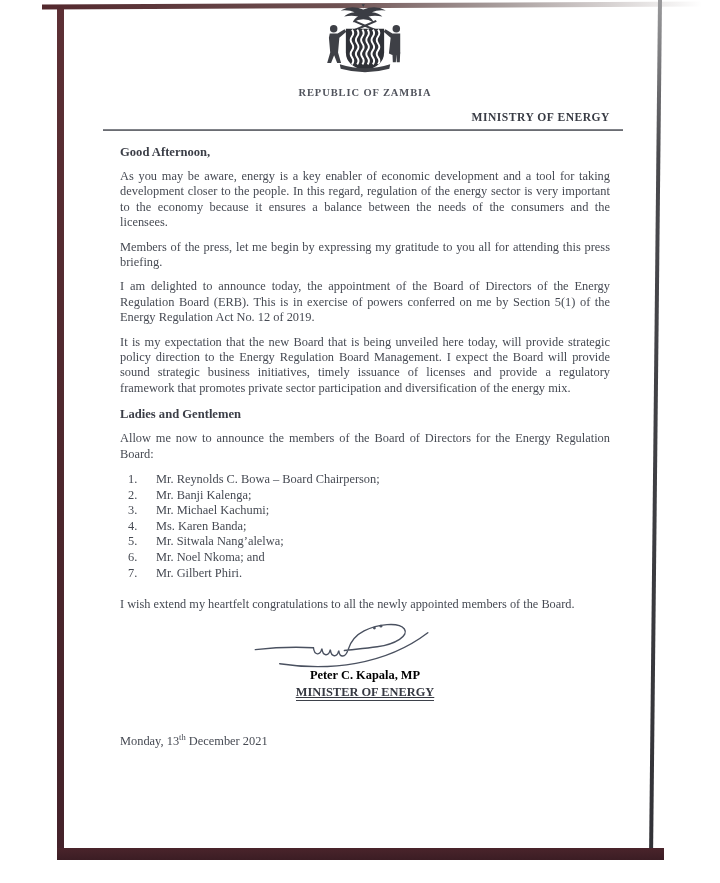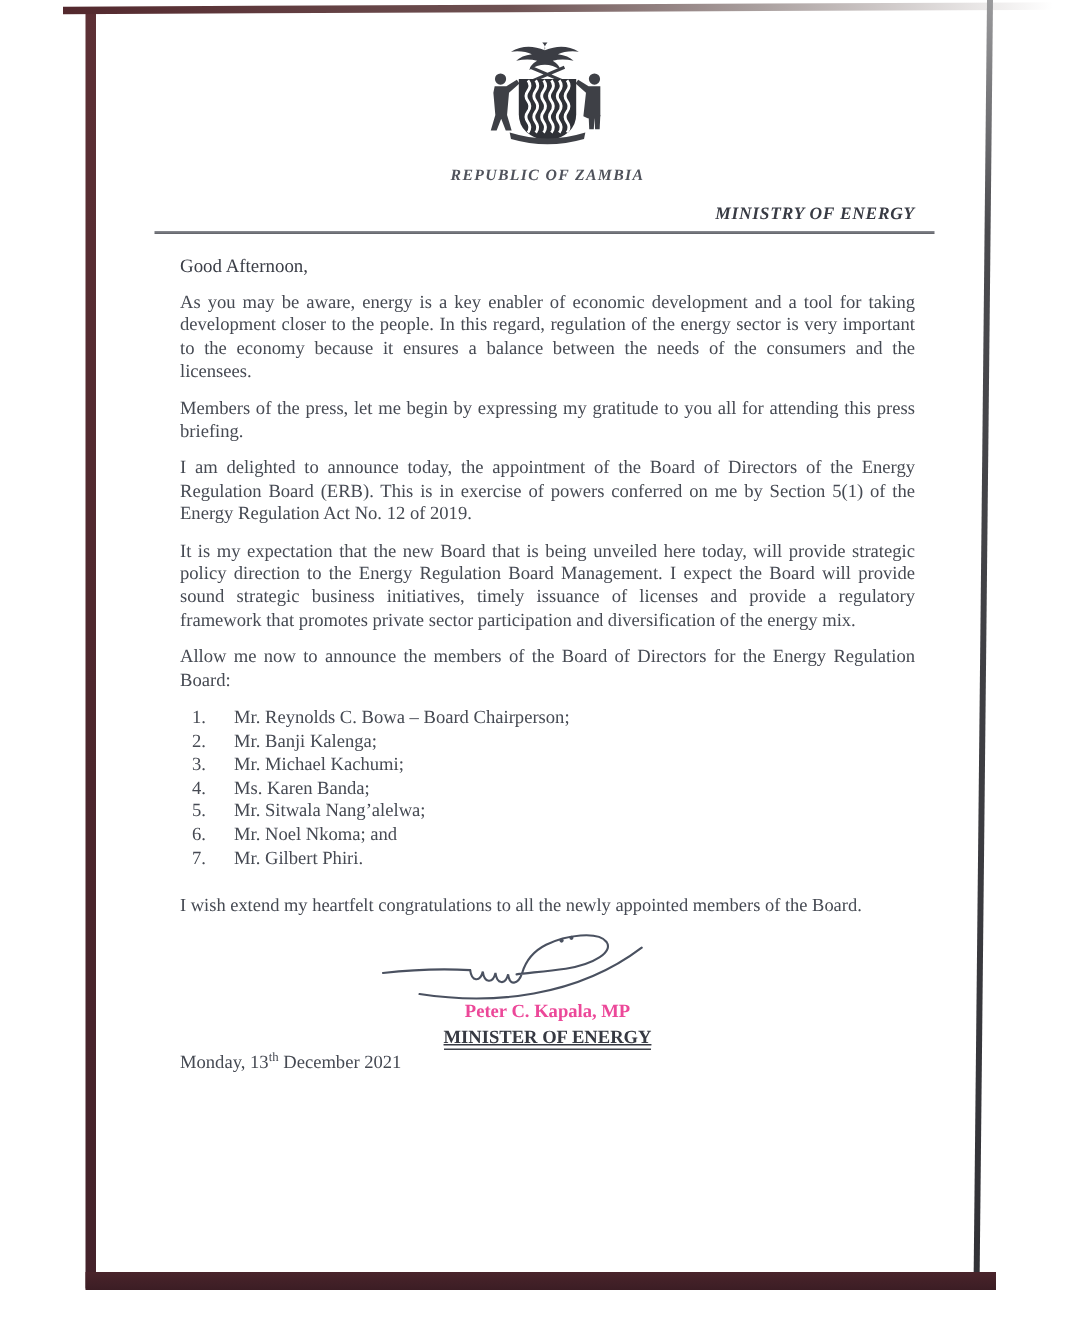--- a/index.html
+++ b/index.html
@@ -12,46 +12,46 @@
     overflow:hidden;
   }
   
   .frame-left   { position:absolute; left:57px;  top:6px;   width:7px;  bottom:24px; background:linear-gradient(180deg,#5d3035,#4c262c 60%,#44222a); }
   .frame-top    { position:absolute; left:42px;  right:18px; top:3px;  height:5px;  background:linear-gradient(90deg,#53282d,#6e5152 45%,#a99f9e 70%,rgba(255,255,255,0)); transform:rotate(-0.25deg); }
   .frame-right  { position:absolute; right:58px; top:0;     width:4px;  bottom:26px; background:linear-gradient(180deg,#9a9a9c,#4a4a4e 18%,#313136); transform:rotate(0.6deg); transform-origin:top center; }
   .frame-bottom { position:absolute; left:57px;  right:56px; bottom:23px; height:12px; background:linear-gradient(180deg,#4a242b,#3b1d24); }
 
   .content { position:absolute; left:120px; top:0; width:490px; }
 
-  .crest-wrap { padding-top:24px; text-align:center;font-style:italic; }
+  .crest-wrap { text-align:center; }
   .republic  { margin-top:3px;  text-align:center; font-size:10.5px; font-weight:600; letter-spacing:0.9px; color:#50535c; }
   .ministry  { margin-top:13px; text-align:right; font-size:11.6px; font-weight:700; letter-spacing:0.5px; color:#383b44; }
 
   .doc-title { margin-top:22px; text-align:center; font-weight:700; font-size:12.6px; line-height:18px; color:#363942; }
   .title-rule { margin-top:5px; margin-left:-17px; width:520px; height:2px; background:linear-gradient(180deg,#8b8d93,#5f6167); }
 
-  .salutation { margin-top:14px; font-weight:400; font-size:12.6px; color:#3b3e47; }
+  .salutation { margin-top:14px; font-weight:700; font-size:12.6px; color:#3b3e47; }
 
   .para { margin-top:9px; font-size:12.4px; line-height:15.4px; text-align:justify; }
   .subheading { margin-top:11px; font-weight:700; font-size:12.6px; color:#3b3e47; }
 
   .member-list { margin-top:10px; }
   .member-row { display:flex; font-size:12.4px; line-height:15.6px; }
   .member-row .num { width:36px; padding-left:8px; box-sizing:border-box; flex:none; }
   .member-row .nm  { flex:1; }
 
   .closing { margin-top:16px; font-size:12.3px; white-space:nowrap; }
 
   .sig-block { margin-top:2px; text-align:center; }
   .sig-svg { display:block; margin:0 auto; margin-left:130px; }
-  .sig-name  { margin-top:-6px; text-align:center; font-size:12.4px; font-weight:600; color:#ec4899; }
+  .sig-name  { margin-top:-6px; text-align:center; font-size:12.4px; font-weight:600; color:#000000; }
   .sig-title { margin-top:2px; text-align:center; font-size:12.4px; font-weight:700; color:#363942;text-decoration:underline; }
   .sig-title span { border-bottom:1.6px solid #3d414a; padding-bottom:1px; }
 
-  .date-line { margin-top:0; font-size:12.4px; }
+  .date-line { margin-top:32px; font-size:12.4px; }
   .date-line sup { font-size:8.5px; }
 </style>
 </head>
 <body>
 
 <div class="page">
 
   <div class="frame-left"></div>
   <div class="frame-top"></div>
   <div class="frame-right"></div>
@@ -99,20 +99,21 @@
     </div>
 
     <div class="title-rule"></div>
 
     <div class="salutation">Good Afternoon,</div>
     <div class="para">As you may be aware, energy is a key enabler of economic development and a tool for taking development closer to the people. In this regard, regulation of the energy sector is very important to the economy because it ensures a balance between the needs of the consumers and the licensees.</div>
     <div class="para">Members of the press, let me begin by expressing my gratitude to you all for attending this press briefing.</div>
     <div class="para">I am delighted to announce today, the appointment of the Board of Directors of the Energy Regulation Board (ERB). This is in exercise of powers conferred on me by Section 5(1) of the Energy Regulation Act No. 12 of 2019.</div>
     <div class="para">It is my expectation that the new Board that is being unveiled here today, will provide strategic policy direction to the Energy Regulation Board Management. I expect the Board will provide sound strategic business initiatives, timely issuance of licenses and provide a regulatory framework that promotes private sector participation and diversification of the energy mix.</div>
 
+    <div class="subheading">Ladies and Gentlemen</div>
     <div class="para">Allow me now to announce the members of the Board of Directors for the Energy Regulation Board:</div>
 
     <div class="member-list">
       <div class="member-row">
         <span class="num">1.</span>
         <span class="nm">Mr. Reynolds C. Bowa – Board Chairperson;</span>
       </div>
       <div class="member-row">
         <span class="num">2.</span>
         <span class="nm">Mr. Banji Kalenga;</span>

